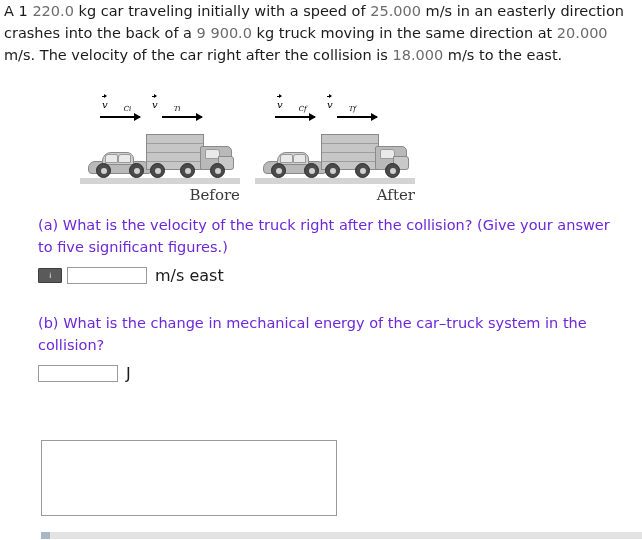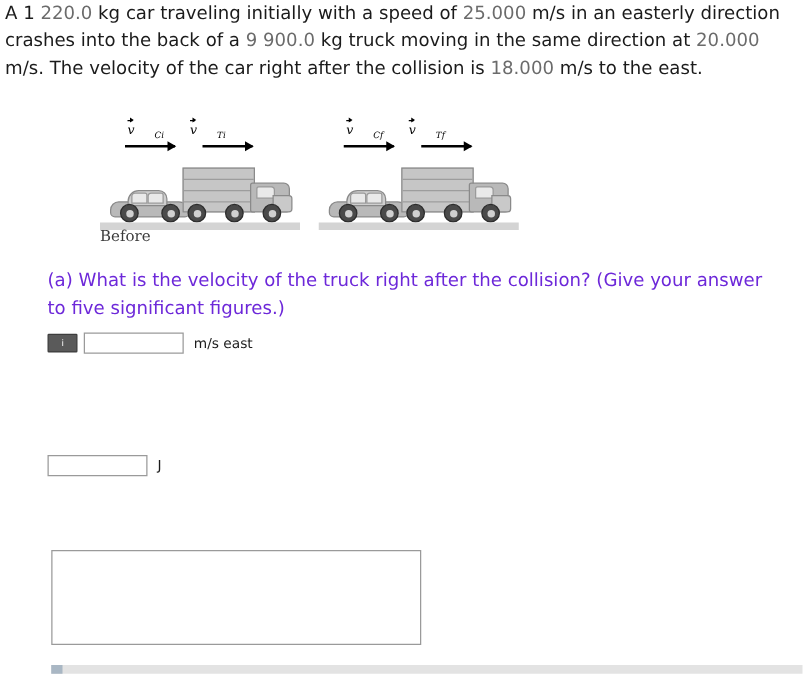--- a/index.html
+++ b/index.html
@@ -50,24 +50,24 @@
   .ground {
     position: absolute;
     left: 0;
     bottom: 22px;
     width: 160px;
     height: 6px;
     background: #d4d4d4;
   }
   .panel-label {
     position: absolute;
-    bottom: 10px;
+    bottom: 2px;
     width: 160px;
-    text-align: left;
-    font-size: 12px;
+    text-align: right;
+    font-size: 15px;
     color: #3a3a3a;
     font-family: "DejaVu Serif", serif;
   }
   
   .arrow {
     position: absolute;
     height: 2px;
     background: #000;
     top: 18px;
   }
@@ -282,21 +282,21 @@
     height: 17px;
     border: 1px solid #9a9a9a;
     background: #fff;
     font-size: 12px;
     font-family: "DejaVu Sans", sans-serif;
     padding: 0 3px;
     box-sizing: border-box;
   }
   .unit {
     margin-left: 8px;
-    font-size: 11px;
+    font-size: 16px;
     color: #1b1b1b;
   }
   .essay-box {
     position: absolute;
     left: 41px;
     top: 440px;
     width: 296px;
     height: 76px;
     border: 1px solid #9a9a9a;
     background: #fff;
@@ -387,30 +387,32 @@
         </div>
         <div class="cab"></div>
         <div class="cab-win"></div>
         <div class="cab-hood"></div>
         <div class="wheel t1"></div>
         <div class="wheel t2"></div>
         <div class="wheel t3"></div>
       </div>
 
       <div class="ground"></div>
+      <div class="panel-label">After</div>
     </div>
   </div>
 
   <div class="q q-a">(a) What is the velocity of the truck right after the collision? (Give your answer to five significant figures.)</div>
   <div class="answer-row row-a">
     <div class="tool-badge">i</div>
     <input class="answer-input" type="text" value="" placeholder="" style="">
     <span class="unit">m/s east</span>
   </div>
 
+  <div class="q q-b">(b) What is the change in mechanical energy of the car–truck system in the collision?</div>
   <div class="answer-row row-b">
     <input class="answer-input" type="text" value="" placeholder="" style="">
     <span class="unit">J</span>
   </div>
 
   <textarea class="essay-box" placeholder="" style=""></textarea>
 
   <div class="scrollbar">
     <div class="scrollbar-thumb"></div>
   </div>

